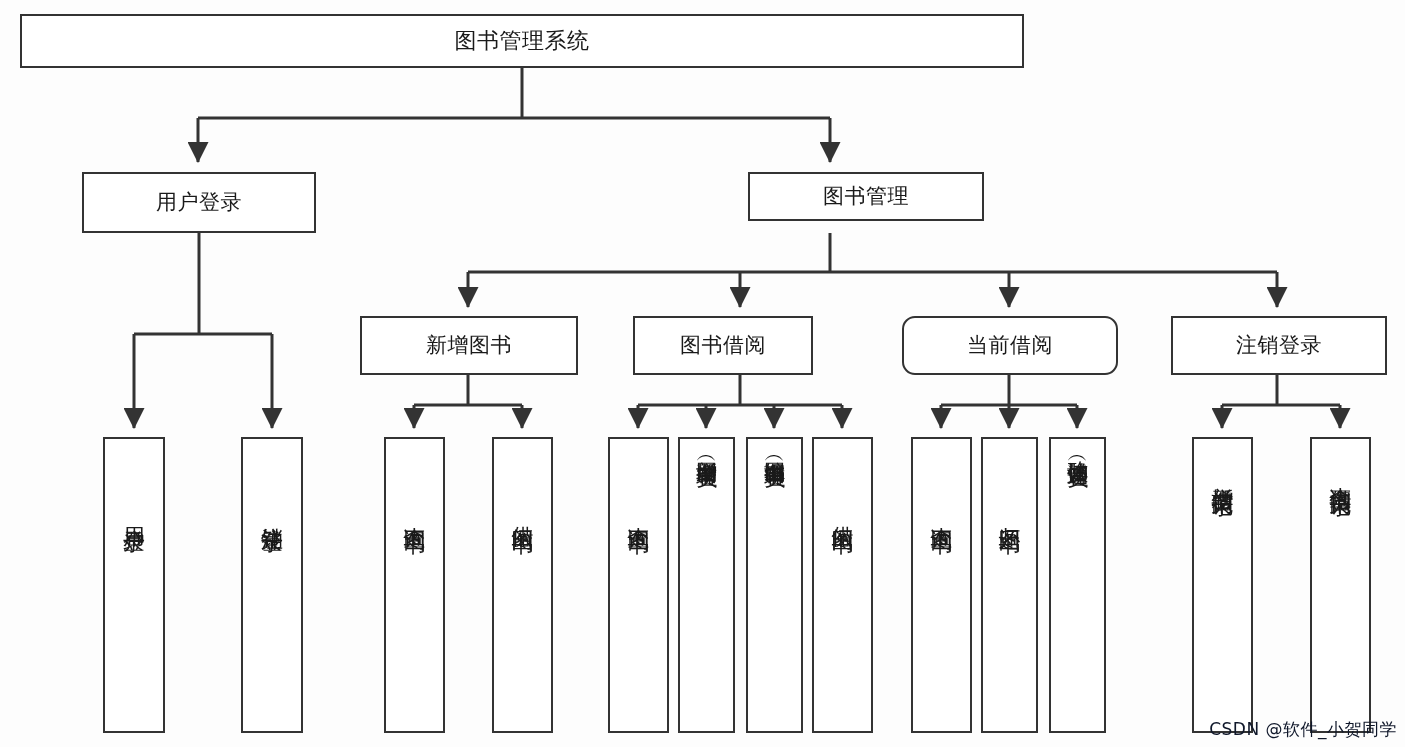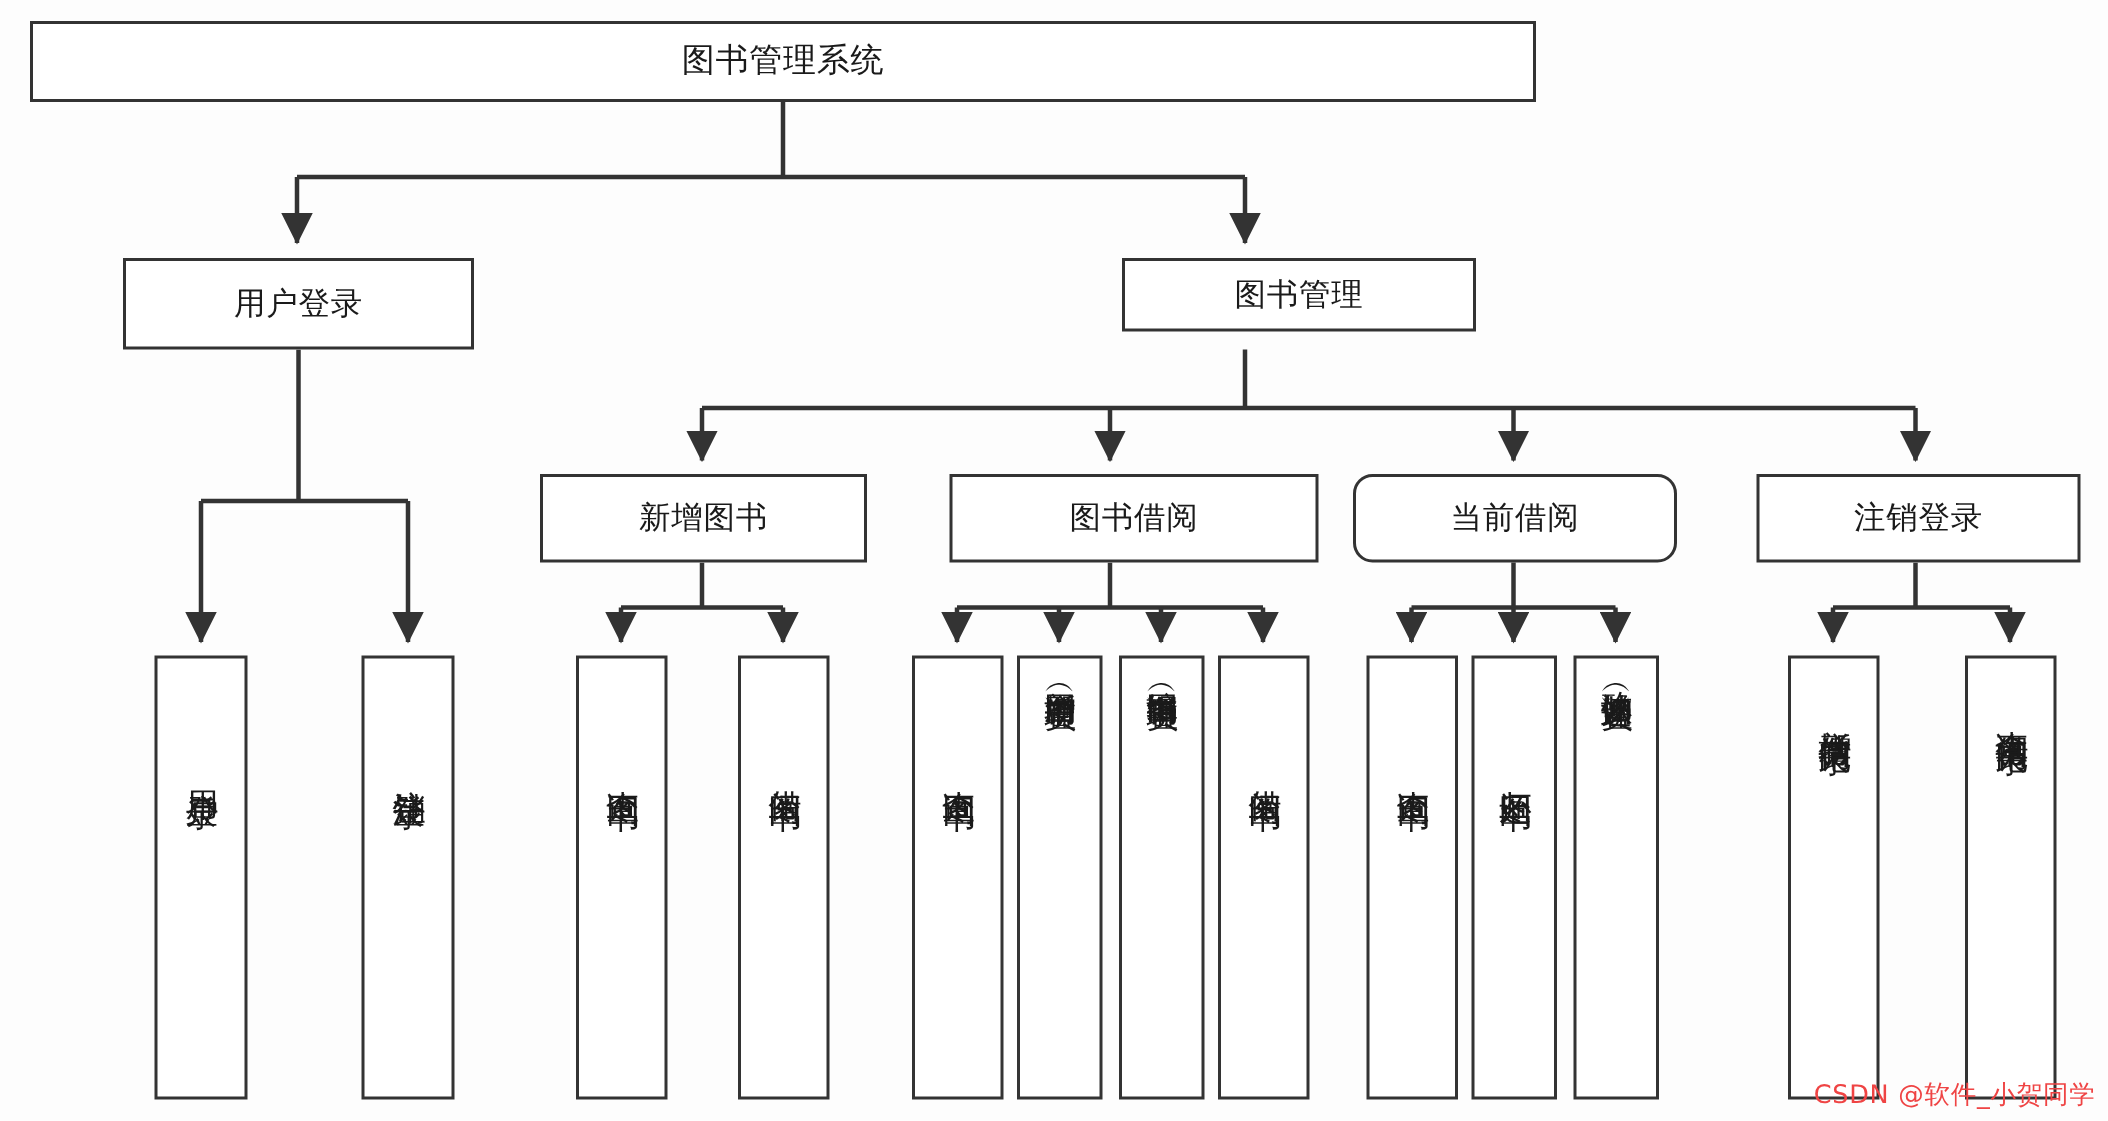--- a/index.html
+++ b/index.html
@@ -66,21 +66,21 @@
   }
   .node.vert.tall .label {
     font-size: 21px;
     letter-spacing: 1px;
   }
   .watermark {
     position: absolute;
     right: 8px;
     bottom: 6px;
     font-size: 17px;
-    color: #ef4444;
+    color: #0f172a;
     letter-spacing: 0.5px;
     white-space: nowrap;
     font-family: "DejaVu Sans", "Liberation Sans", sans-serif;
   }
 </style>
 </head>
 <body>
 
 <div id="diagram-root">
 
@@ -143,21 +143,21 @@
   </div>
 
   <div class="node horiz" style="left:748px; top:172px; width:236px; height:49px;">
     <span class="label">图书管理</span>
   </div>
 
   <div class="node horiz" style="left:360px; top:316px; width:218px; height:59px;">
     <span class="label">新增图书</span>
   </div>
 
-  <div class="node horiz" style="left:633px; top:316px; width:246px; height:59px;">
+  <div class="node horiz" style="left:633px; top:316px; width:180px; height:59px;">
     <span class="label">图书借阅</span>
   </div>
 
   <div class="node horiz" style="left:902px; top:316px; width:216px; height:59px;border-radius:13px;">
     <span class="label">当前借阅</span>
   </div>
 
   <div class="node horiz" style="left:1171px; top:316px; width:216px; height:59px;">
     <span class="label">注销登录</span>
   </div>

